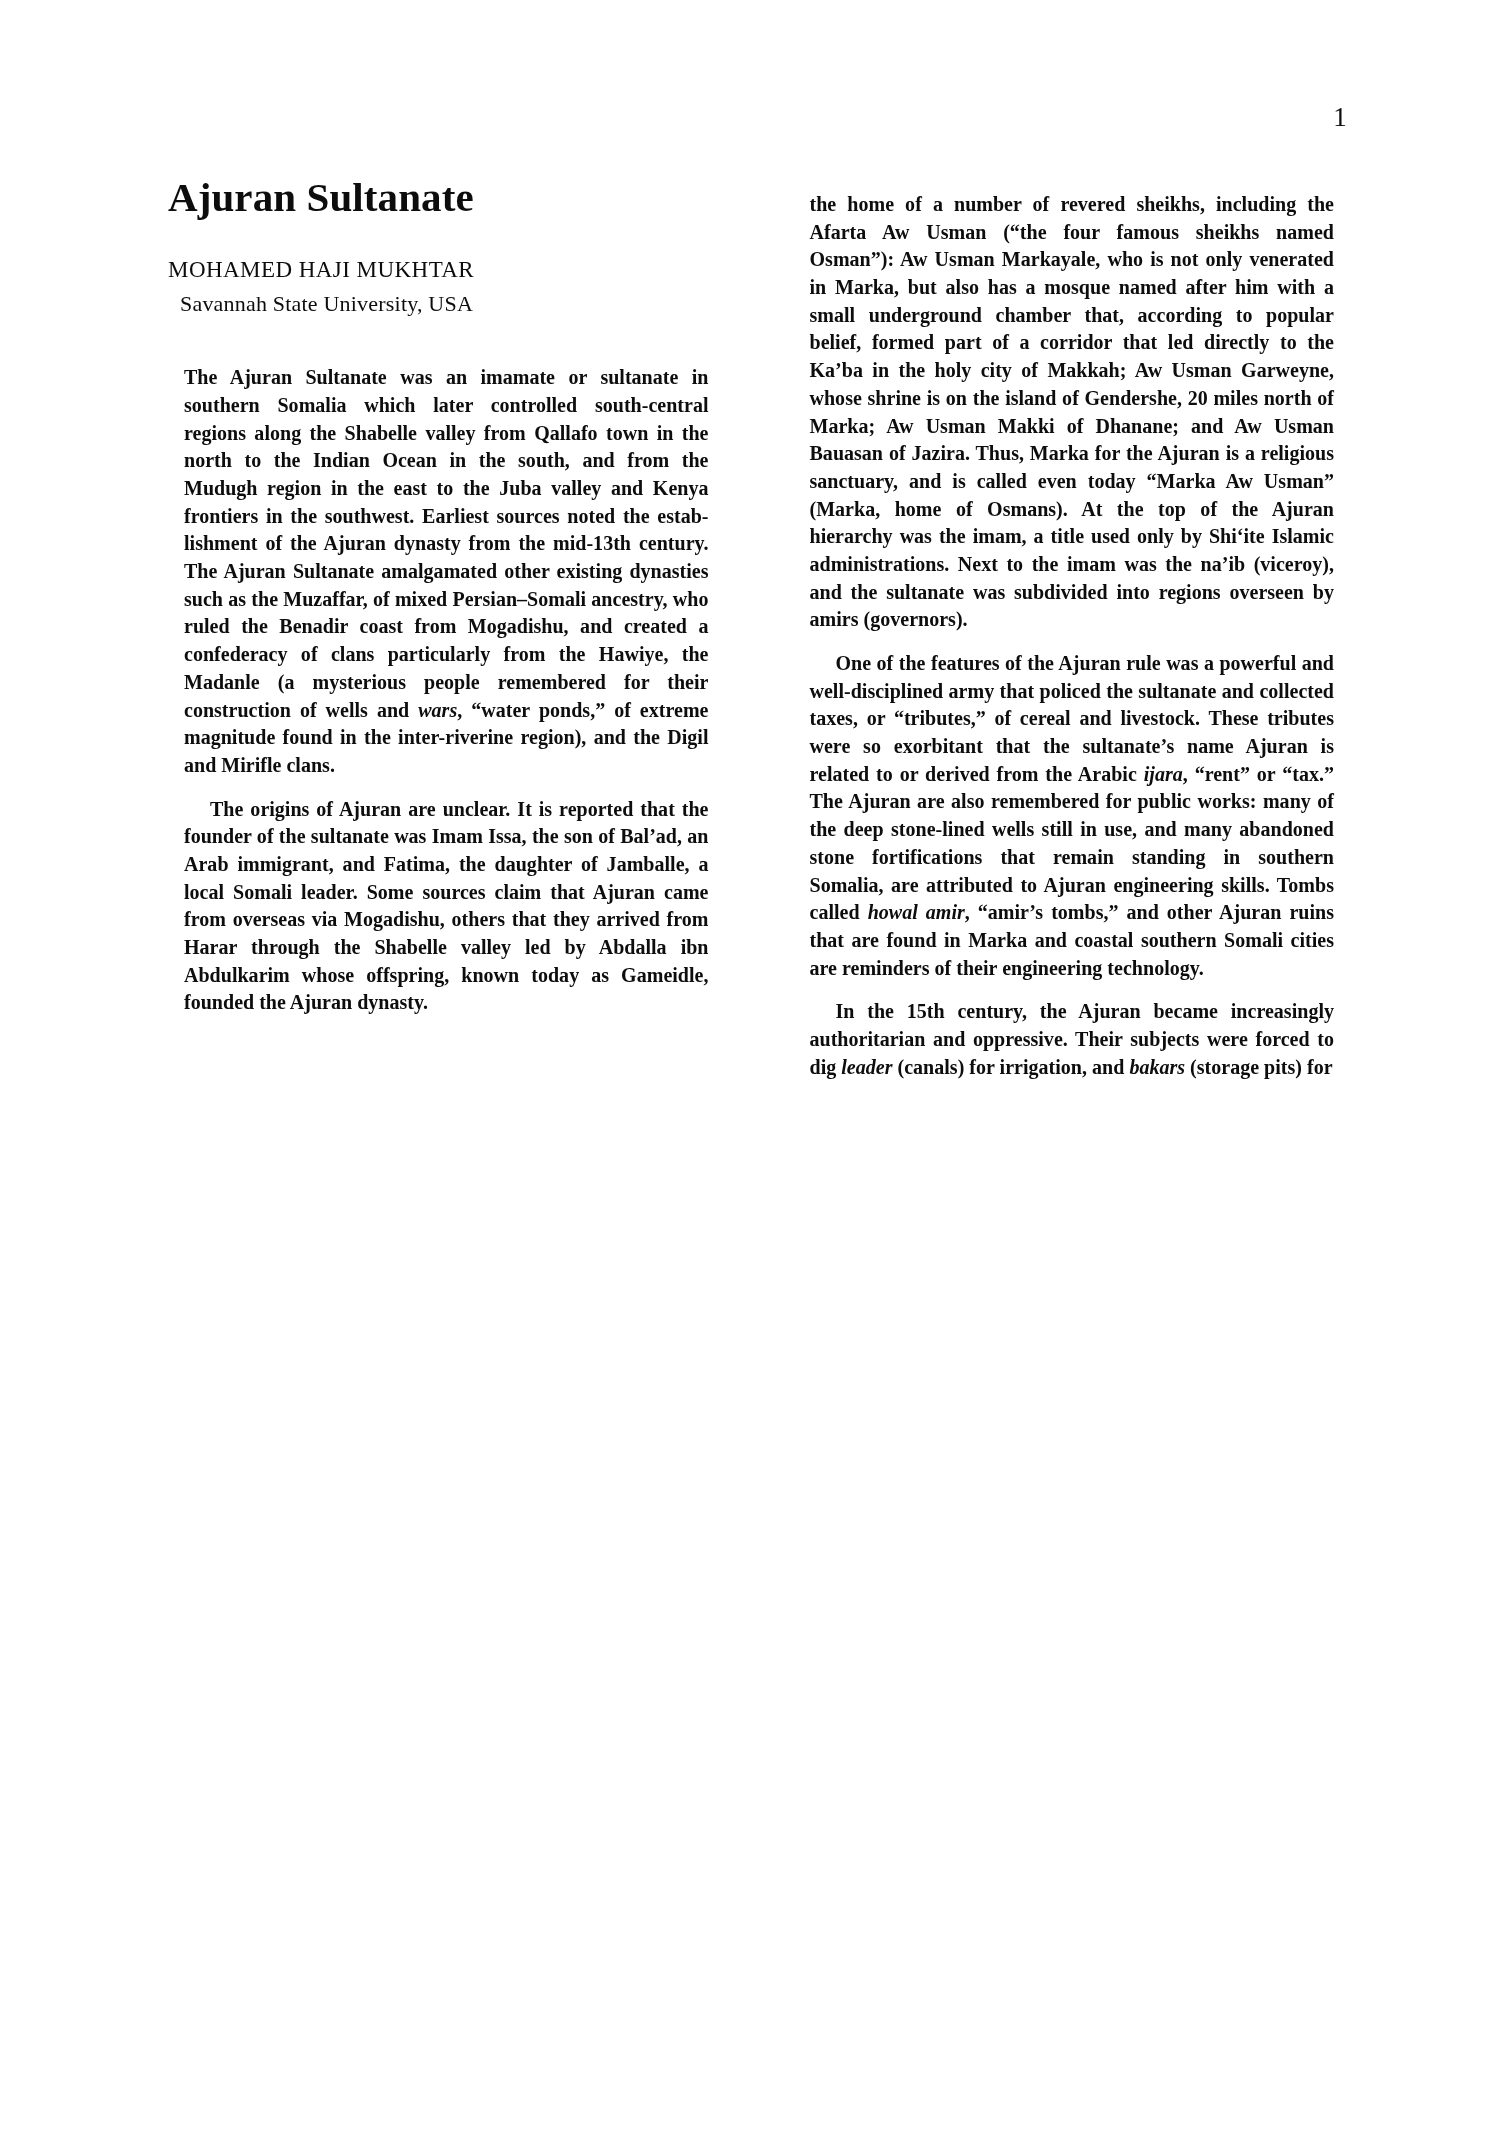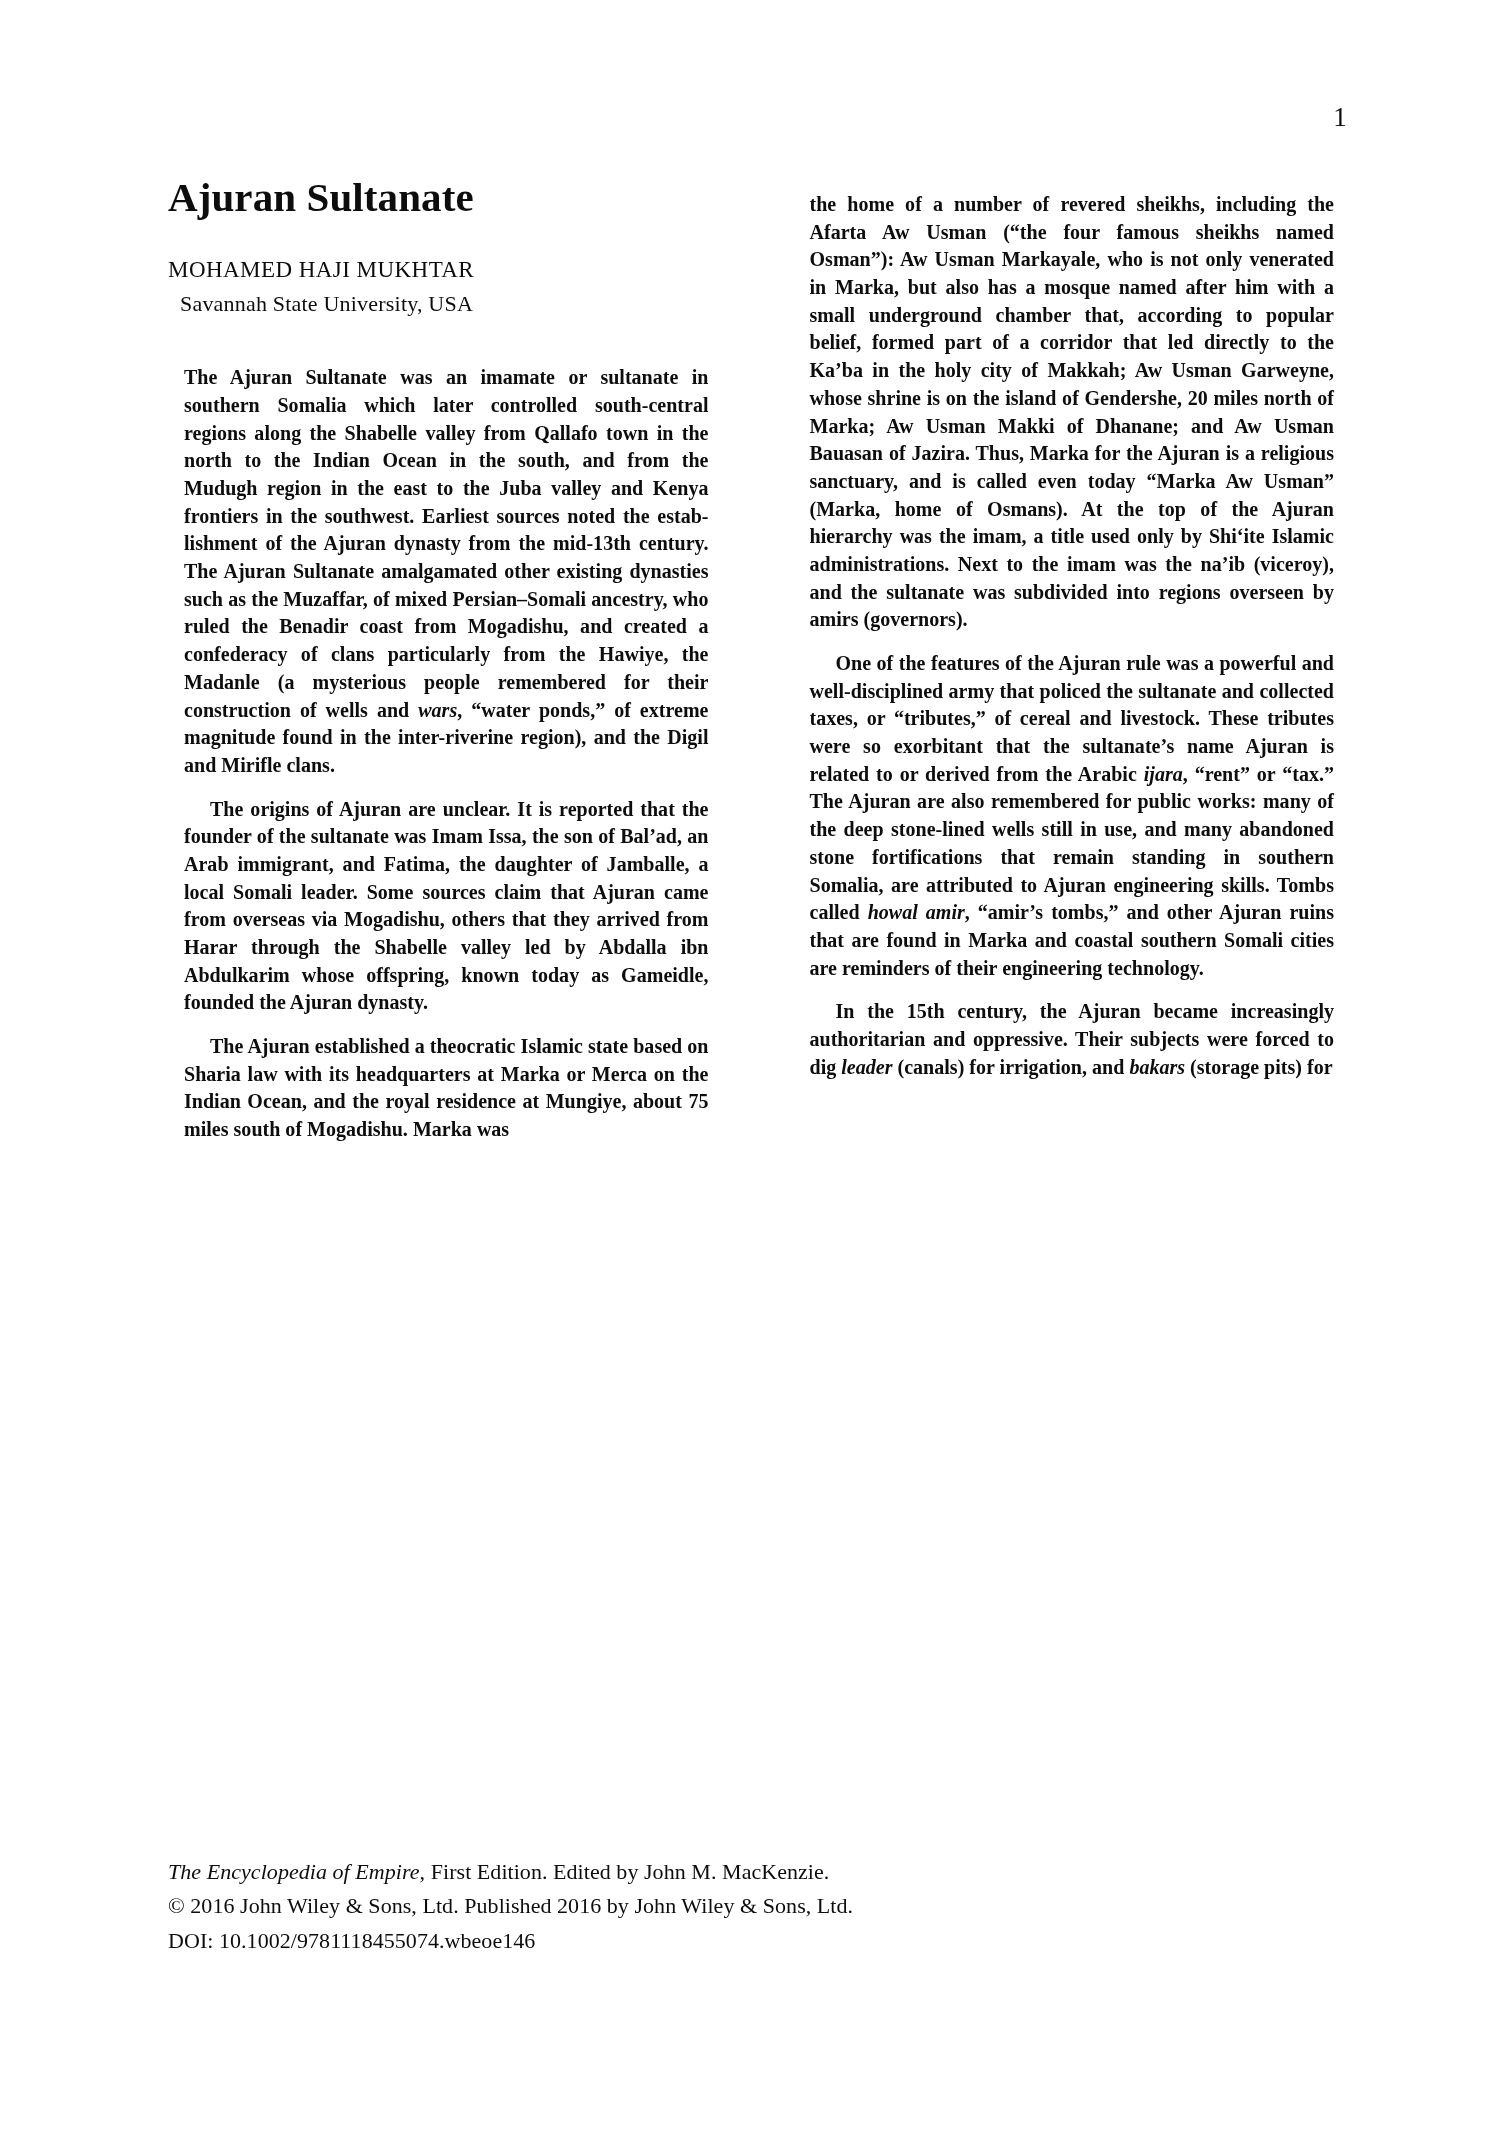--- a/index.html
+++ b/index.html
@@ -103,36 +103,30 @@
       <div class="col">
 
         <h1 class="article-title">Ajuran Sultanate</h1>
         <div class="author">MOHAMED HAJI MUKHTAR</div>
         <div class="affiliation">Savannah State University, USA</div>
 
         <p class="body">The Ajuran Sultanate was an imamate or sultanate in southern Somalia which later controlled south-central regions along the Shabelle valley from Qallafo town in the north to the Indian Ocean in the south, and from the Mudugh region in the east to the Juba valley and Kenya frontiers in the southwest. Earliest sources noted the estab­lishment of the Ajuran dynasty from the mid-13th century. The Ajuran Sultanate amalgamated other existing dynasties such as the Muzaffar, of mixed Persian–Somali ancestry, who ruled the Benadir coast from Mogadishu, and created a confederacy of clans particularly from the Hawiye, the Madanle (a mysterious people remembered for their construction of wells and <i>wars</i>, “water ponds,” of extreme magnitude found in the inter-riverine region), and the Digil and Mirifle clans.</p>
 
         <p class="body">The origins of Ajuran are unclear. It is reported that the founder of the sultanate was Imam Issa, the son of Bal’ad, an Arab immigrant, and Fatima, the daughter of Jam­balle, a local Somali leader. Some sources claim that Ajuran came from overseas via Mogadishu, others that they arrived from Harar through the Shabelle valley led by Abdalla ibn Abdulkarim whose offspring, known today as Gameidle, founded the Ajuran dynasty.</p>
 
-        <p class="body">The Ajuran established a theocratic Islamic state based on Sharia law with its headquar­ters at Marka or Merca on the Indian Ocean, and the royal residence at Mungiye, about 75 miles south of Mogadishu. Marka was</p>
 
       </div>
 
       <div class="col">
 
         <p class="body">the home of a number of revered sheikhs, including the Afarta Aw Usman (“the four famous sheikhs named Osman”): Aw Usman Markayale, who is not only venerated in Marka, but also has a mosque named after him with a small underground chamber that, according to popular belief, formed part of a corridor that led directly to the Ka’ba in the holy city of Makkah; Aw Usman Garweyne, whose shrine is on the island of Gendershe, 20 miles north of Marka; Aw Usman Makki of Dhanane; and Aw Usman Bauasan of Jazira. Thus, Marka for the Ajuran is a reli­gious sanctuary, and is called even today “Marka Aw Usman” (Marka, home of Osmans). At the top of the Ajuran hierarchy was the imam, a title used only by Shi‘ite Islamic administrations. Next to the imam was the na’ib (viceroy), and the sultanate was subdivided into regions overseen by amirs (governors).</p>
 
         <p class="body">One of the features of the Ajuran rule was a powerful and well-disciplined army that policed the sultanate and collected taxes, or “tributes,” of cereal and livestock. These tri­butes were so exorbitant that the sultanate’s name Ajuran is related to or derived from the Arabic <i>ijara</i>, “rent” or “tax.” The Ajuran are also remembered for public works: many of the deep stone-lined wells still in use, and many abandoned stone fortifications that remain standing in southern Somalia, are attributed to Ajuran engineering skills. Tombs called <i>howal amir</i>, “amir’s tombs,” and other Ajuran ruins that are found in Marka and coastal southern Somali cities are reminders of their engineering technology.</p>
 
         <p class="body">In the 15th century, the Ajuran became increasingly authoritarian and oppressive. Their subjects were forced to dig <i>leader</i> (canals) for irrigation, and <i>bakars</i> (storage pits) for</p>
 
       </div>
 
     </div>
   </div>
 
-  <div class="footer">
-    <p><i>The Encyclopedia of Empire</i><span>, First Edition. Edited by John M. MacKenzie.</span></p>
-    <p>© 2016 John Wiley &amp; Sons, Ltd. Published 2016 by John Wiley &amp; Sons, Ltd.</p>
-    <p>DOI: 10.1002/9781118455074.wbeoe146</p>
-  </div>
 
 </div>
 
 </body></html>

